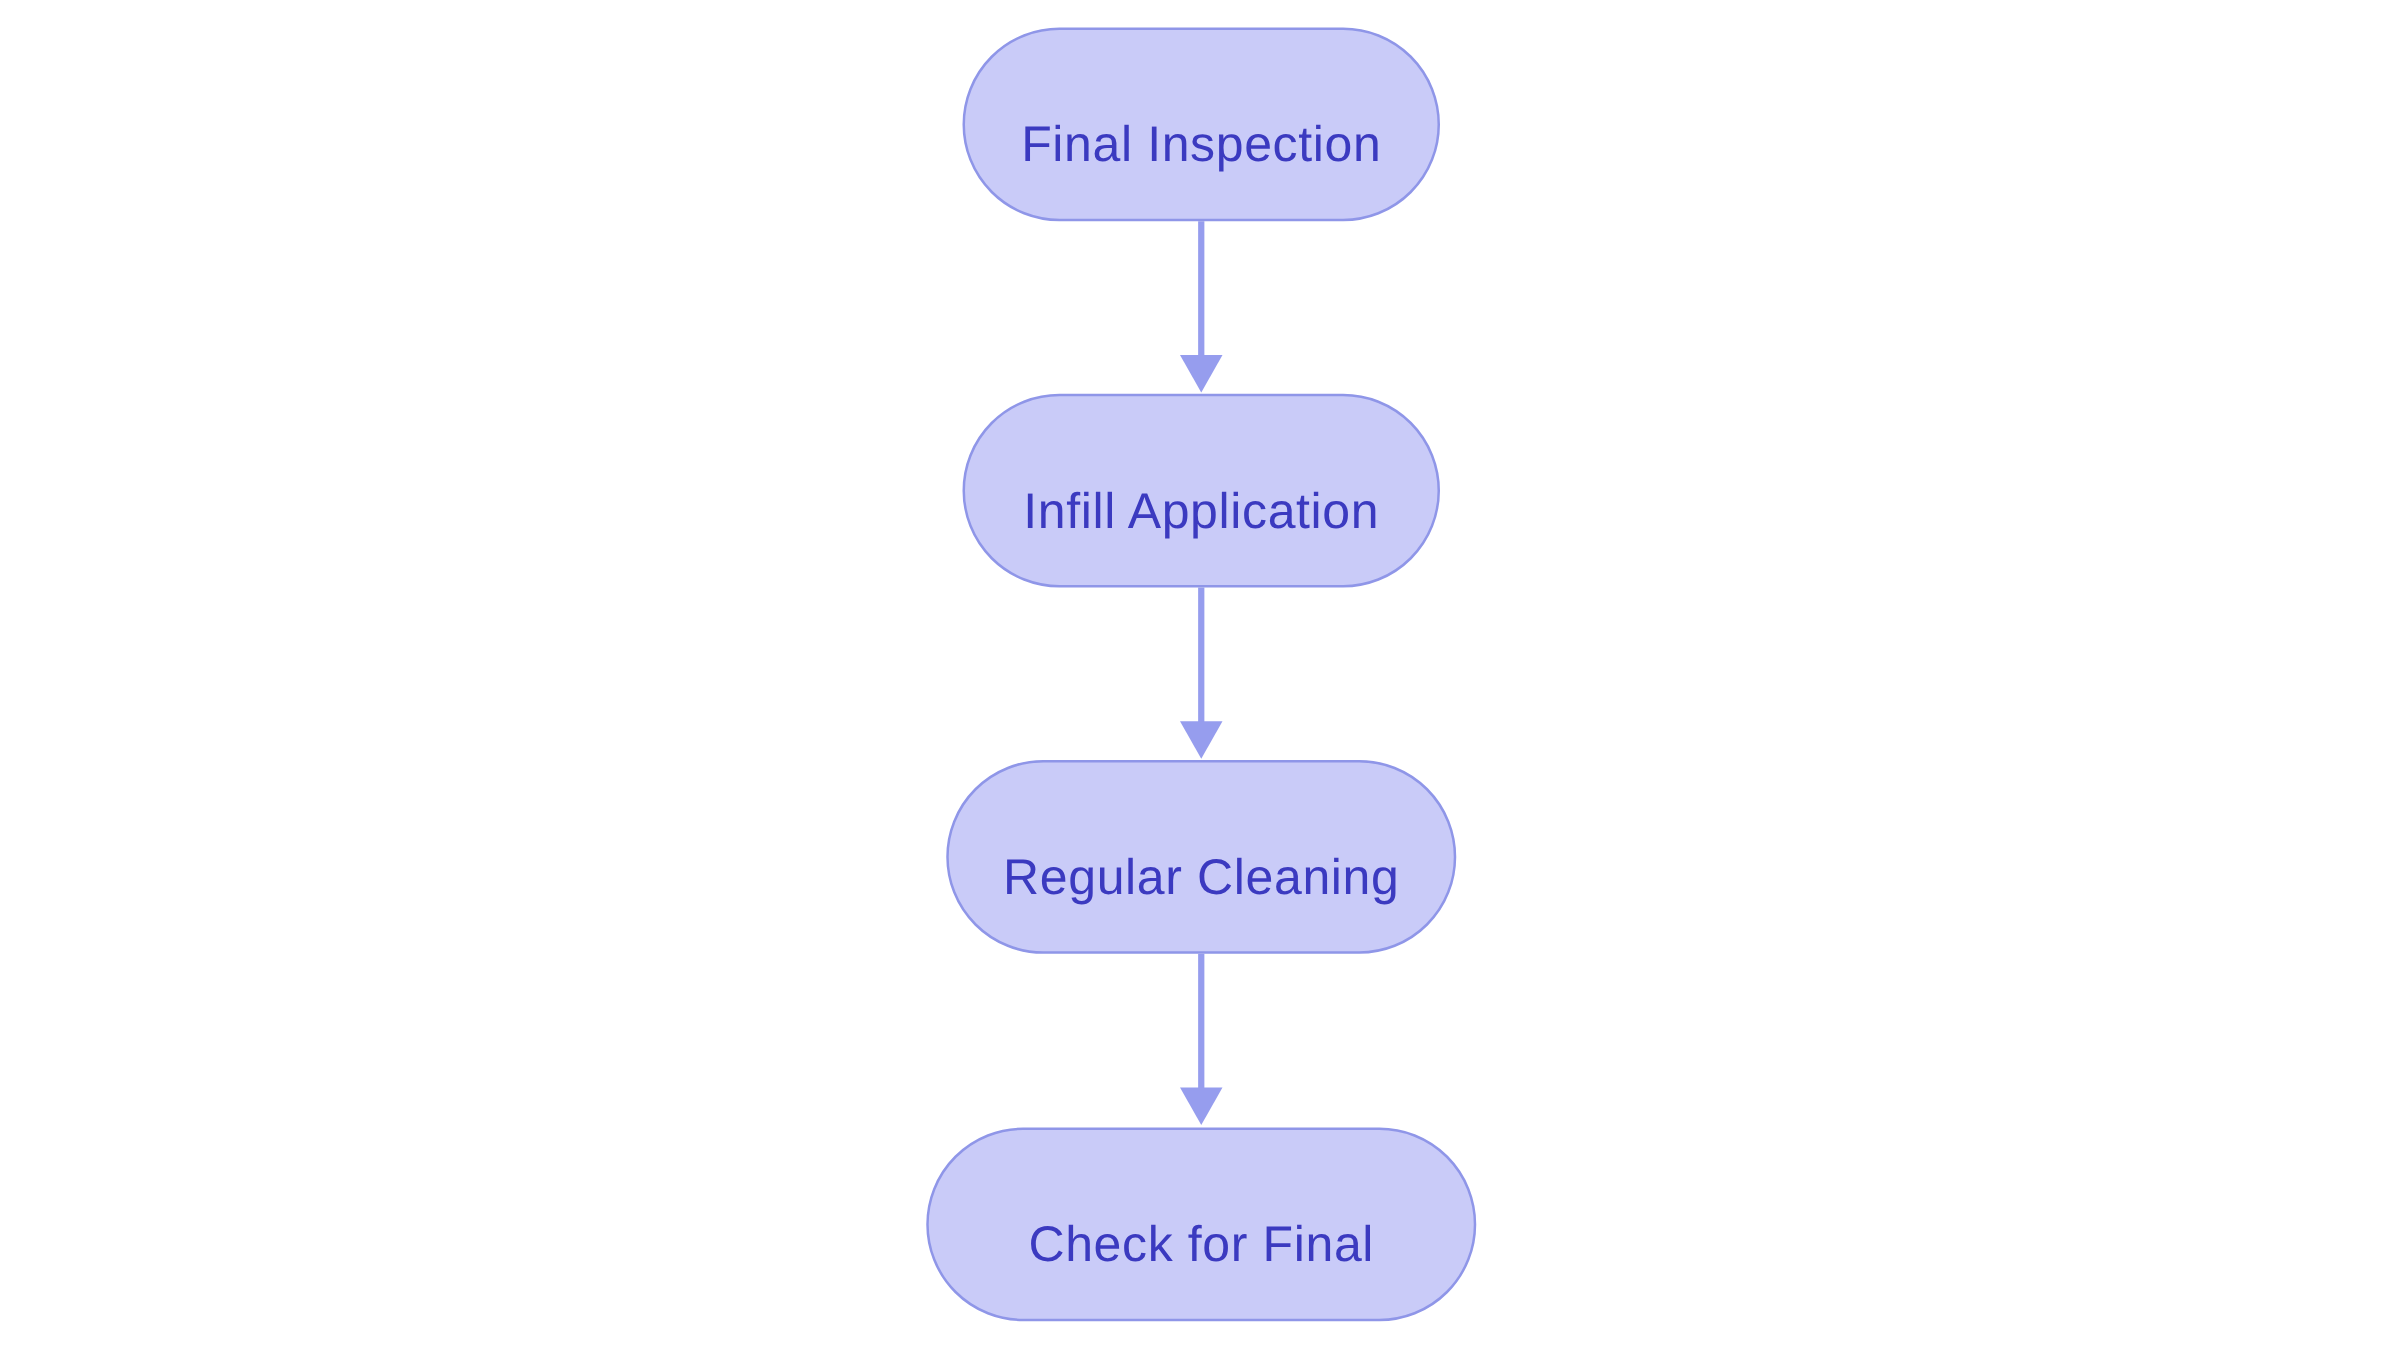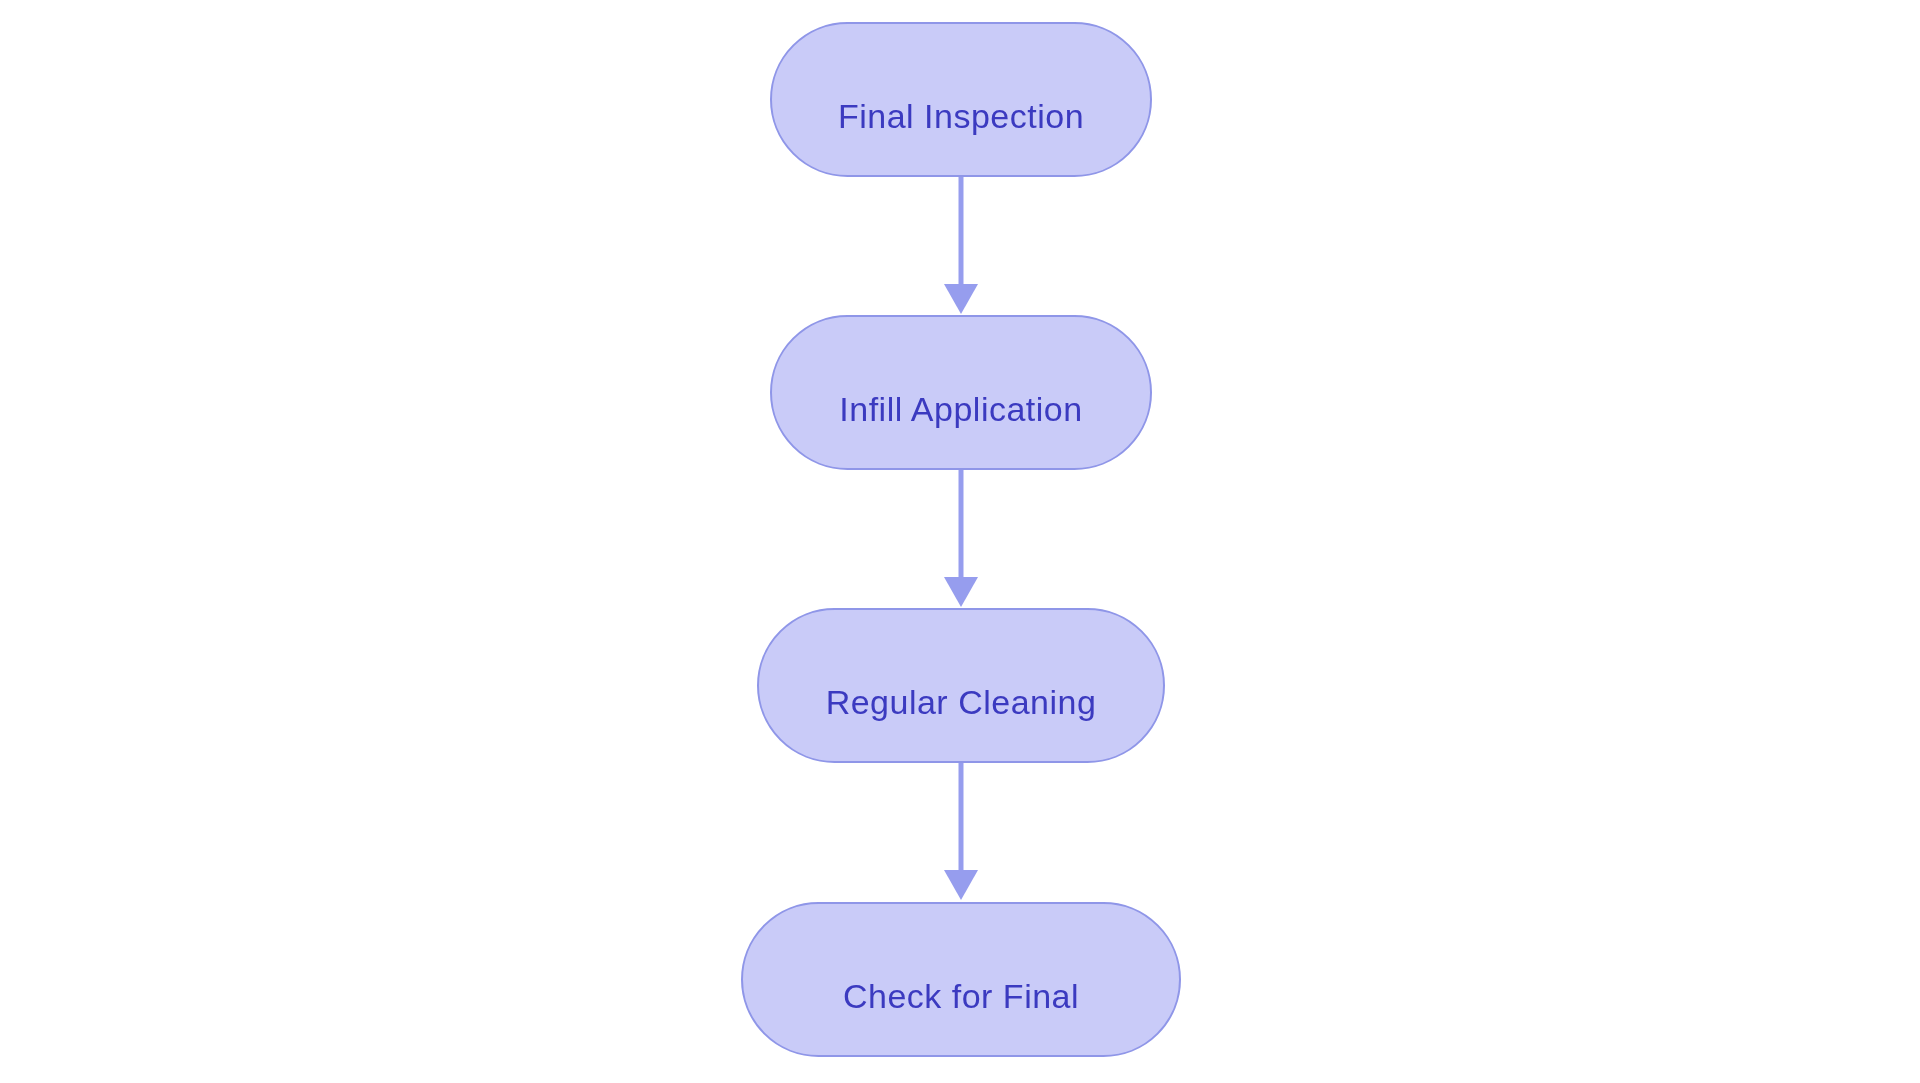--- a/index.html
+++ b/index.html
@@ -37,21 +37,21 @@
     background:var(--node-fill);
     border:2px solid var(--node-border);
     border-radius:78px;
     display:flex;
     align-items:center;
     justify-content:center;
     box-sizing:border-box;
   }
   .node .label{
     color:var(--node-text);
-    font-size:34px;
+    font-size:40px;
     letter-spacing:0.5px;
     white-space:nowrap;
     margin-top:34px;
   }
   .node-1{ left:770px; top:22px;  width:382px; }
   .node-2{ left:770px; top:315px; width:382px; }
   .node-3{ left:757px; top:608px; width:408px; }
   .node-4{ left:741px; top:902px; width:440px; }
 </style>
 </head>

